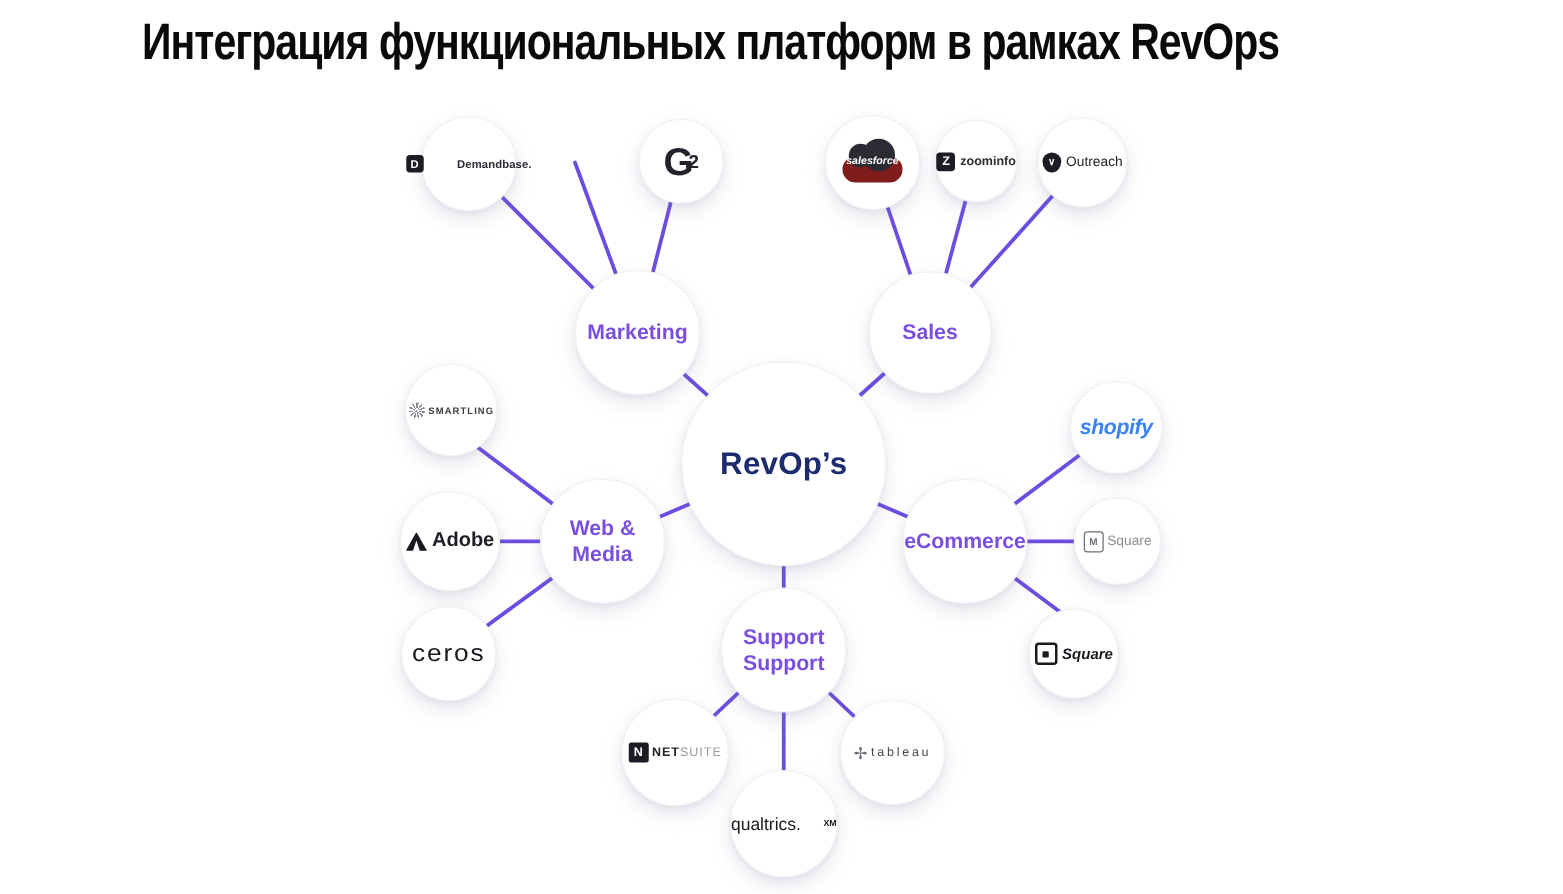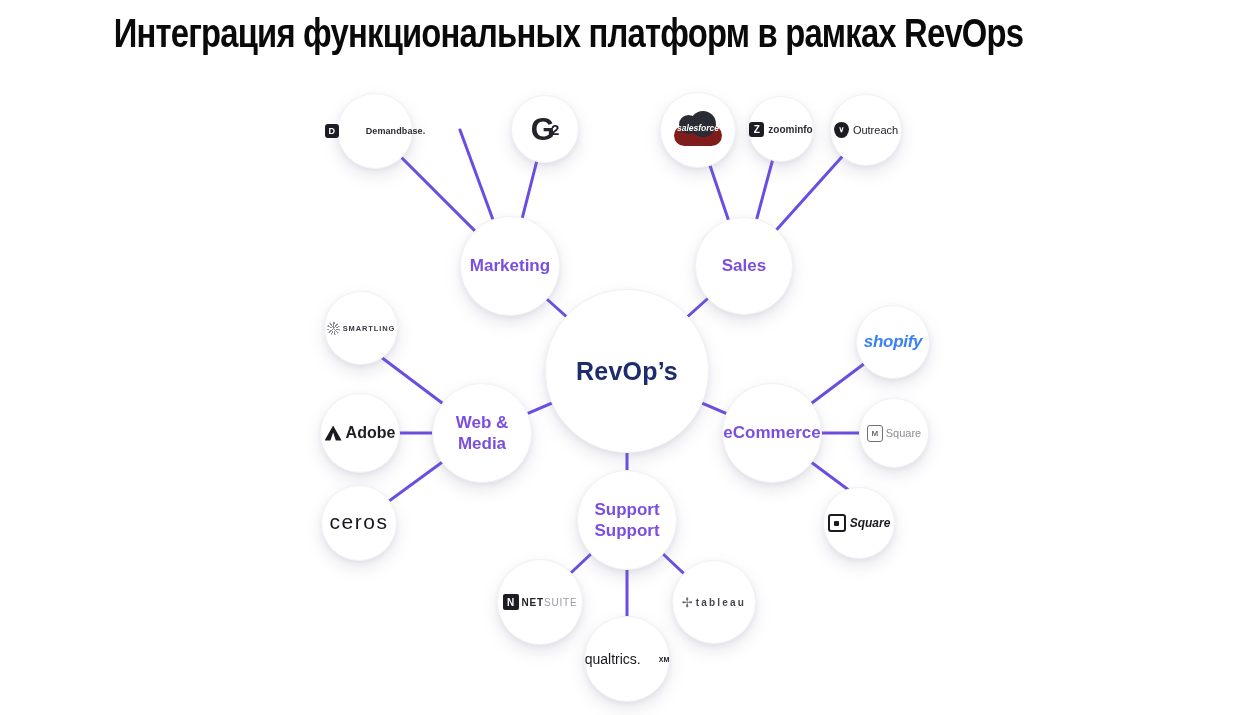--- a/index.html
+++ b/index.html
@@ -98,21 +98,21 @@
 
   .netsuite-sq{width:16px;height:16px;font-size:10px;border-radius:2px;}
   .netsuite-word{font-size:10px;font-weight:700;letter-spacing:.8px;}
   .netsuite-word .w1{color:#23232B;}
   .netsuite-word .w2{color:#9a9aa2;font-weight:400;}
 
   .qualtrics-word{font-size:14px;font-weight:500;color:#17171d;}
   .qualtrics-sup{font-size:7px;font-weight:700;color:#17171d;vertical-align:super;margin-left:1px;}
 
   .tableau-icon{font-size:13px;color:#6a6a72;line-height:1;flex:0 0 auto;}
-  .tableau-word{font-size:10px;font-weight:700;color:#46464f;letter-spacing:2.2px;}
+  .tableau-word{font-size:10px;font-weight:400;color:#46464f;letter-spacing:2.2px;}
 </style>
 </head>
 <body>
 
 <div class="stage">
 
   <div class="title">
     <span>Интеграция функциональных платформ в рамках RevOps</span>
   </div>
 

